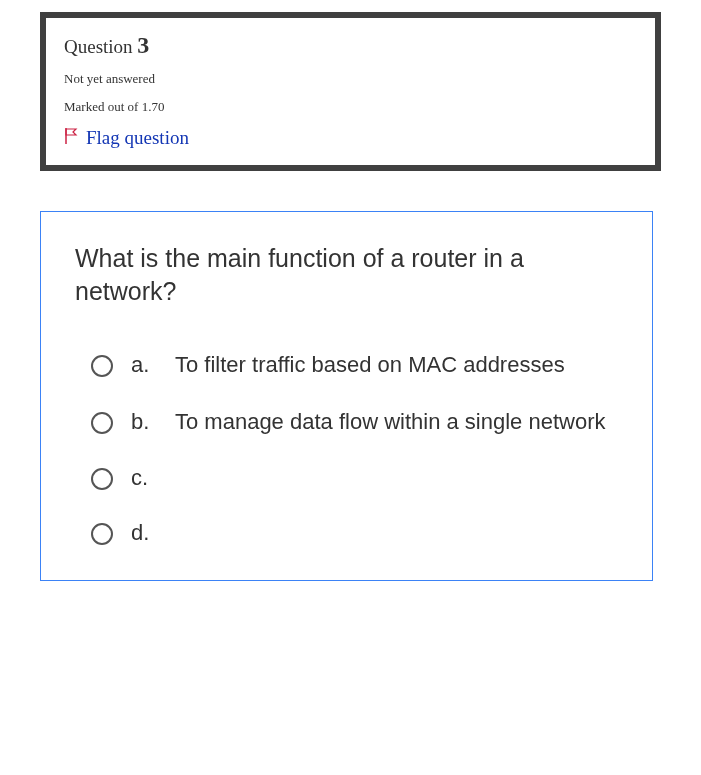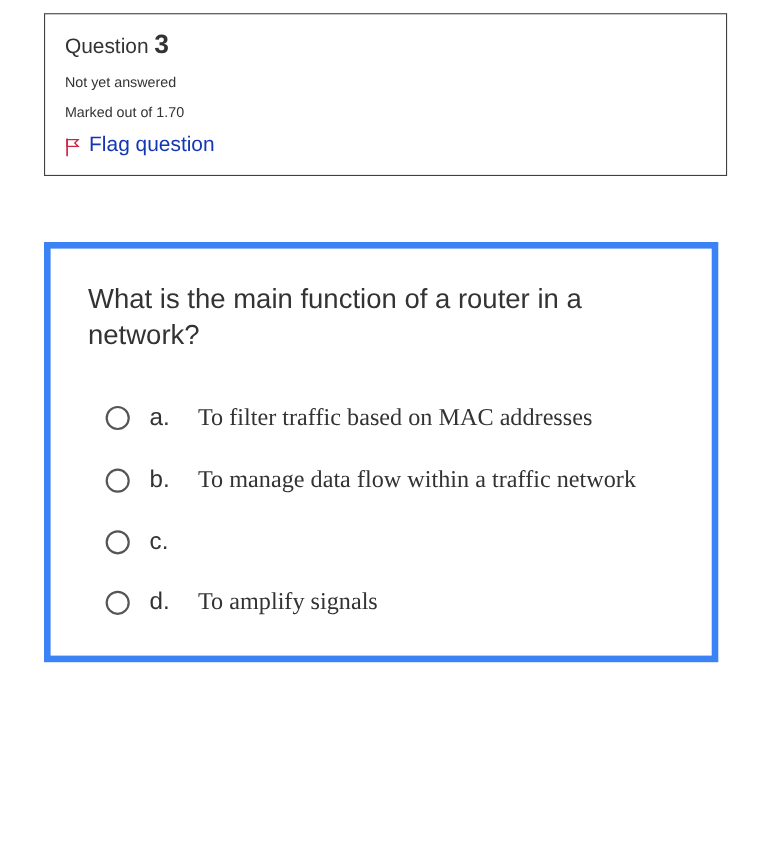--- a/index.html
+++ b/index.html
@@ -5,52 +5,53 @@
   * { box-sizing: border-box; }
   body {
     margin: 0;
     padding: 12px;
     font-family: Arial, Helvetica, sans-serif;
     background: #fff;
     color: #333;
     width: 701px;
   }
   .info-box {
-    border: 1px solid #404040;
+    border: 6px solid #404040;
     padding: 14px 18px 16px 18px;
-    margin: 0 28px 60px 28px;
+    margin: 0 28px 40px 28px;
+    font-family: Liberation Serif, serif;
   }
   .q-line {
     font-size: 19px;
     color: #333;
     margin-bottom: 12px;
   }
   .q-number {
     font-size: 24px;
     font-weight: bold;
   }
   .status-line, .marks-line {
     font-size: 13px;
     color: #333;
     margin-bottom: 12px;
   }
   .flag-line {
     display: flex;
-    align-items: flex-end;
+    align-items: flex-start;
     gap: 6px;
     cursor: pointer;
   }
   .flag-text {
     color: #1336b4;
     font-size: 19px;
   }
   .flag-icon svg { display: block; }
 
   .question-box {
-    border: 6px solid #3b82f6;
+    border: 1px solid #3b82f6;
     padding: 30px 34px 34px 34px;
     margin: 0 36px 0 28px;
   }
   .question-text {
     font-size: 25px;
     color: #333;
     line-height: 1.3;
     margin-bottom: 44px;
   }
   .options {
@@ -78,21 +79,20 @@
     font-size: 22px;
     color: #333;
     min-width: 26px;
     margin-top: 1px;
   }
   .opt-text {
     font-size: 22px;
     color: #333;
     line-height: 1.3;
     flex: 1;
-    font-family: Liberation Serif, serif;
   }
 </style>
 </head>
 <body>
 
 <div class="info-box">
   <div class="q-line">
     <span>Question</span>
     <span class="q-number">3</span>
   </div>
@@ -117,28 +117,27 @@
 
     <div class="option-row">
       <div class="radio"></div>
       <div class="opt-letter">a.</div>
       <div class="opt-text">To filter traffic based on MAC addresses</div>
     </div>
 
     <div class="option-row">
       <div class="radio"></div>
       <div class="opt-letter">b.</div>
-      <div class="opt-text">To manage data flow within a traffic network</div>
+      <div class="opt-text">To manage data flow within a single network</div>
     </div>
 
     <div class="option-row">
       <div class="radio"></div>
       <div class="opt-letter">c.</div>
     </div>
 
     <div class="option-row">
       <div class="radio"></div>
       <div class="opt-letter">d.</div>
-      <div class="opt-text">To amplify signals</div>
     </div>
 
   </div>
 </div>
 
 </body></html>

